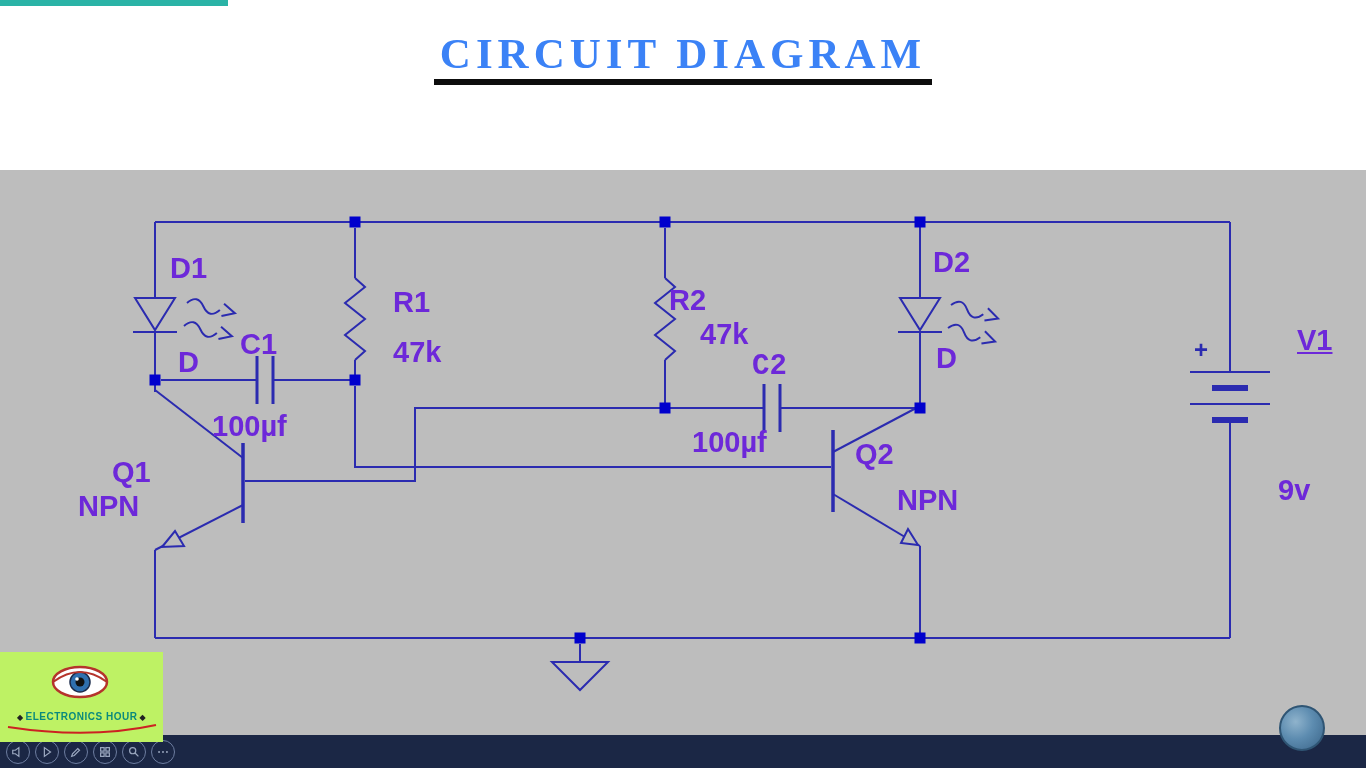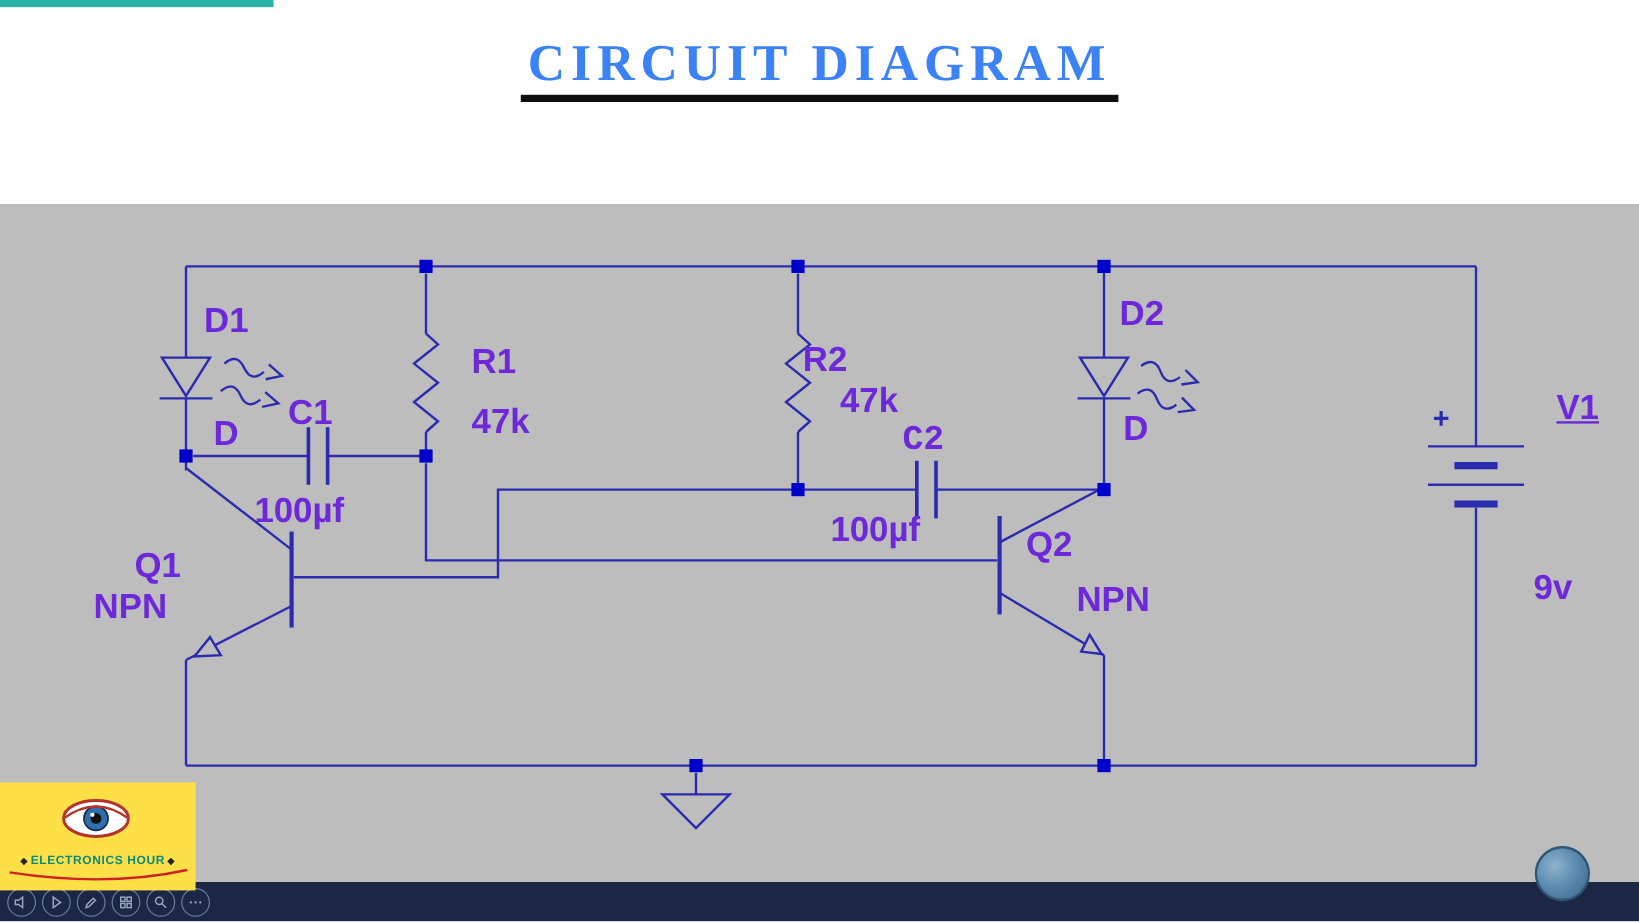--- a/index.html
+++ b/index.html
@@ -14,21 +14,21 @@
   .circuit-svg{position:absolute;left:0;top:0;z-index:2;}
   .lbl{position:absolute;z-index:3;font-weight:bold;font-size:29px;color:#6d28d9;line-height:1;white-space:nowrap;}
   .plus{font-size:24px;color:#2b2bb0;}
   
   .player-bar{position:absolute;left:0;top:735px;width:1366px;height:33px;background:#1b2745;z-index:4;
               display:flex;align-items:center;padding-left:6px;box-sizing:border-box;}
   .icon-btn{width:24px;height:24px;border:1px solid #6d7da0;border-radius:50%;margin-right:5px;
             display:flex;align-items:center;justify-content:center;background:transparent;padding:0;cursor:pointer;}
   .icon-btn svg{stroke:#9aa7bf;fill:none;stroke-width:1.4;}
   
-  .logo{position:absolute;left:0;bottom:26px;width:163px;height:90px;background:#fde047;z-index:5;text-align:center;}
+  .logo{position:absolute;left:0;bottom:26px;width:163px;height:90px;background:#bef264;z-index:5;text-align:center;}
   .logo-text{font-size:10px;font-weight:bold;color:#0a8a7c;letter-spacing:0.5px;line-height:1;margin-top:-2px;}
   .logo-text .star{color:#222;font-size:8px;margin:0 2px;}
   
   .bubble{position:absolute;left:1279px;top:705px;width:46px;height:46px;border-radius:50%;z-index:6;
           background:radial-gradient(circle at 35% 35%, #8fb3cc 0%, #5d8cb0 45%, #3a6488 100%);
           border:2px solid #2f5574;box-sizing:border-box;}
 </style>
 </head>
 <body>
 

